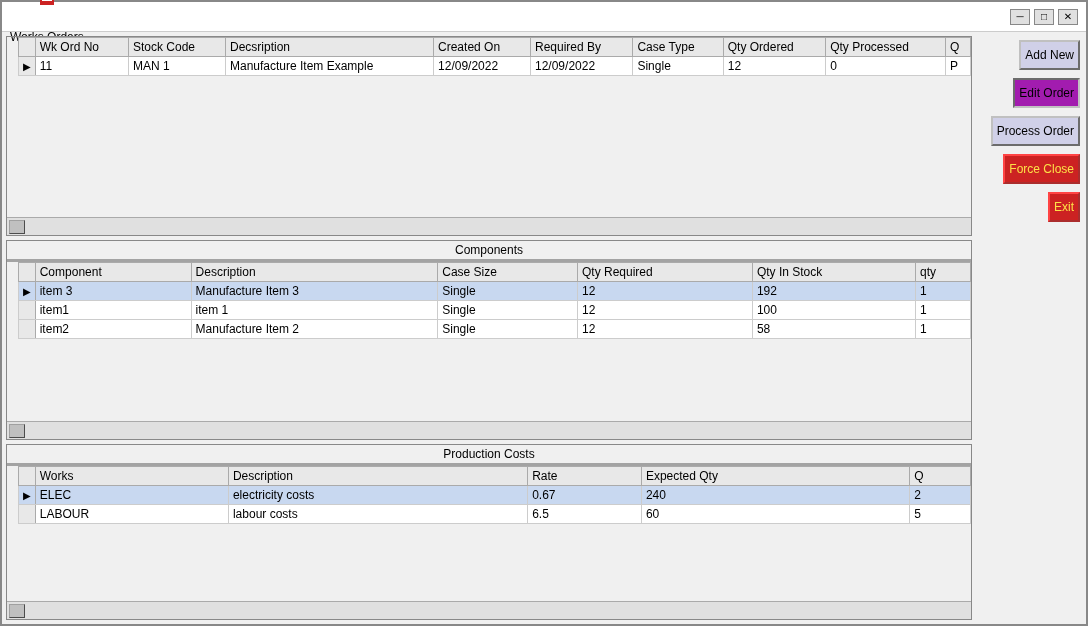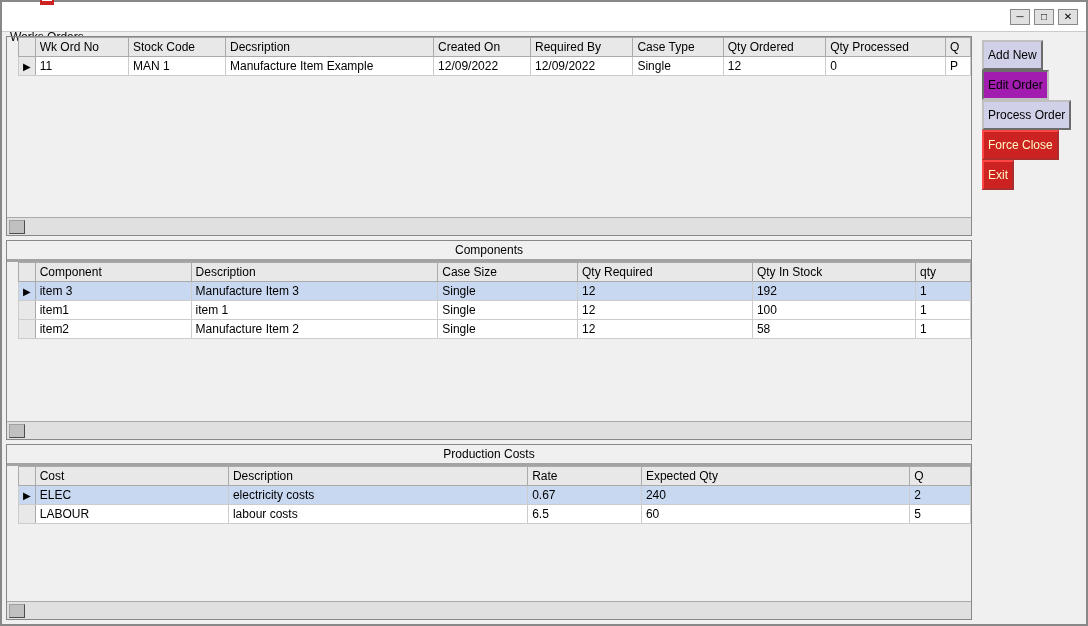--- a/index.html
+++ b/index.html
@@ -70,34 +70,35 @@
       display: flex;
       flex-direction: column;
       overflow: hidden;
       padding: 4px;
     }
     .side-panel {
       width: 110px;
       padding: 8px 6px;
       display: flex;
       flex-direction: column;
-      align-items: flex-start;
+      gap: 8px;
+      align-items: flex-end;
     }
     .side-btn {
       padding: 6px 4px;
       font-size: 12px;
       cursor: pointer;
       border: 2px outset #c0c0c0;
       background: #d0d0e8;
       text-align: center;
       color: #000;
     }
     .side-btn.red {
       background: #cc2222;
-      color: #fef9c3;
+      color: #fde047;
       border: 2px outset #ff4444;
     }
     .side-btn.edit-active {
       background: #a21caf;
       border: 2px inset #c0c0c0;
     }
     .table-section-title {
       text-align: center;
       background: #f0f0f0;
       border-bottom: 3px solid #a3a3a3;
@@ -293,21 +294,21 @@
         </div>
       </div>
 
       <div class="production-section">
         <div class="table-section-title">Production Costs</div>
         <div class="table-wrapper">
           <table>
             <thead>
               <tr>
                 <th style="width:14px;"></th>
-                <th>Cost</th>
+                <th>Works</th>
                 <th>Description</th>
                 <th>Rate</th>
                 <th>Expected Qty</th>
                 <th>Q</th>
               </tr>
             </thead>
             <tbody id="prod-table-body">
             <tr class="selected">
       <td class="row-indicator">▶</td>
       <td>ELEC</td>

